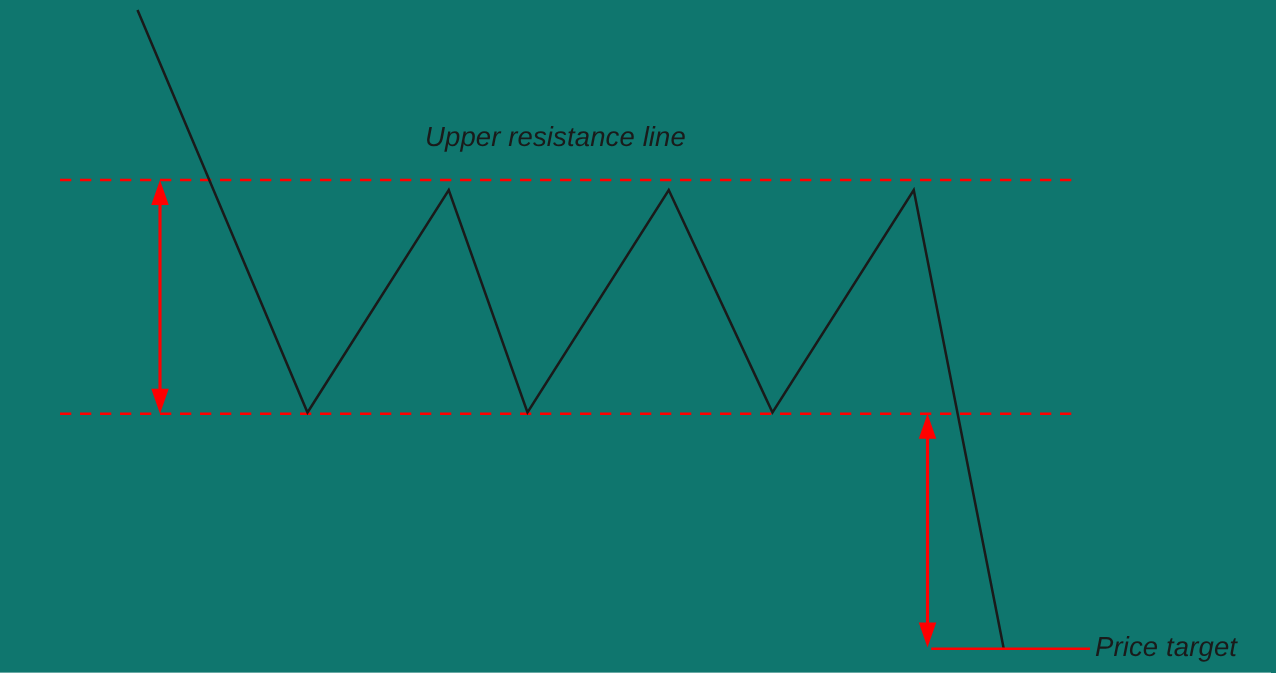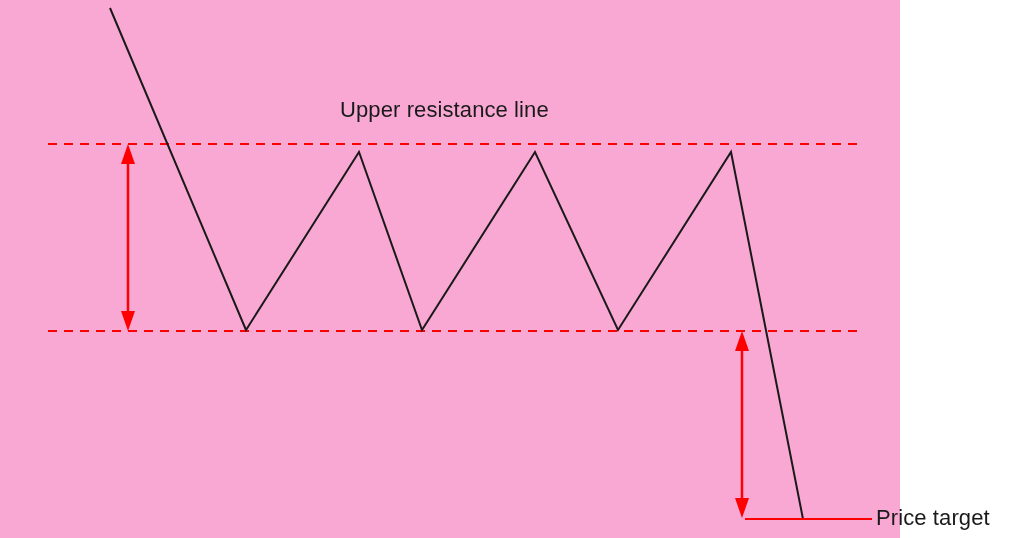--- a/index.html
+++ b/index.html
@@ -9,23 +9,24 @@
     background: #ffffff;
   }
   body {
     width: 1021px;
     height: 538px;
     font-family: "Liberation Sans", sans-serif;
     overflow: hidden;
   }
   #diagram-root {
     position: relative;
-    width: 900px;
+    width: 1021px;
     height: 538px;
-    background: #f9a8d4;
+    background: #0f766e;
+    font-style: italic;
   }
   #chart-svg {
     position: absolute;
     top: 0;
     left: 0;
     width: 1021px;
     height: 538px;
     display: block;
   }
   .diagram-label {

